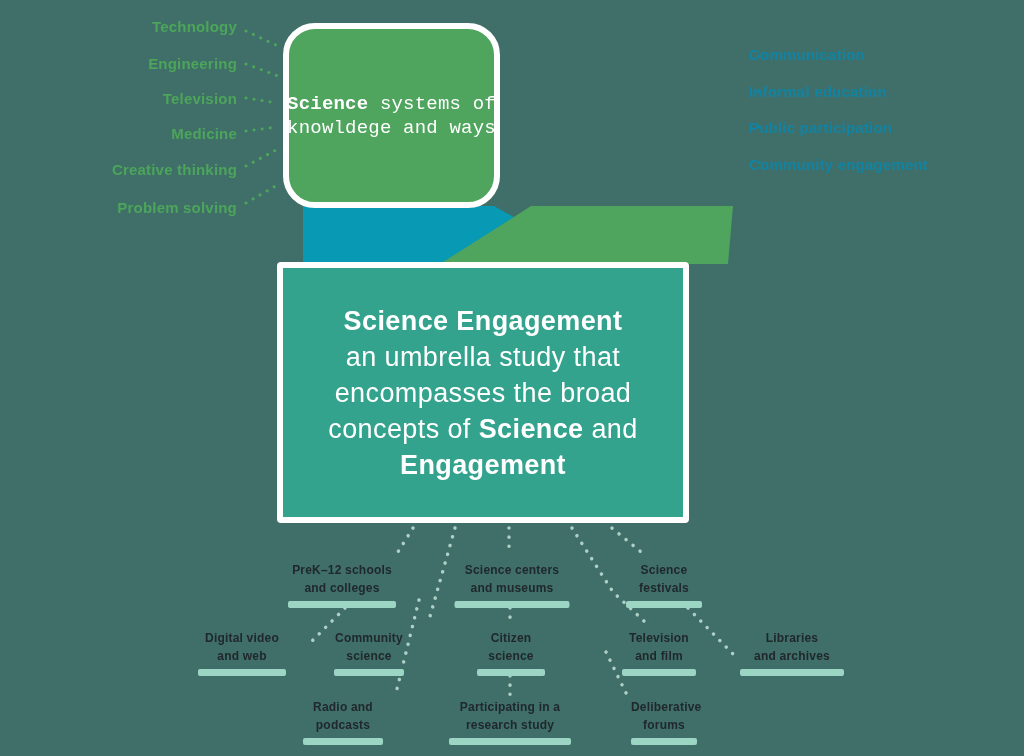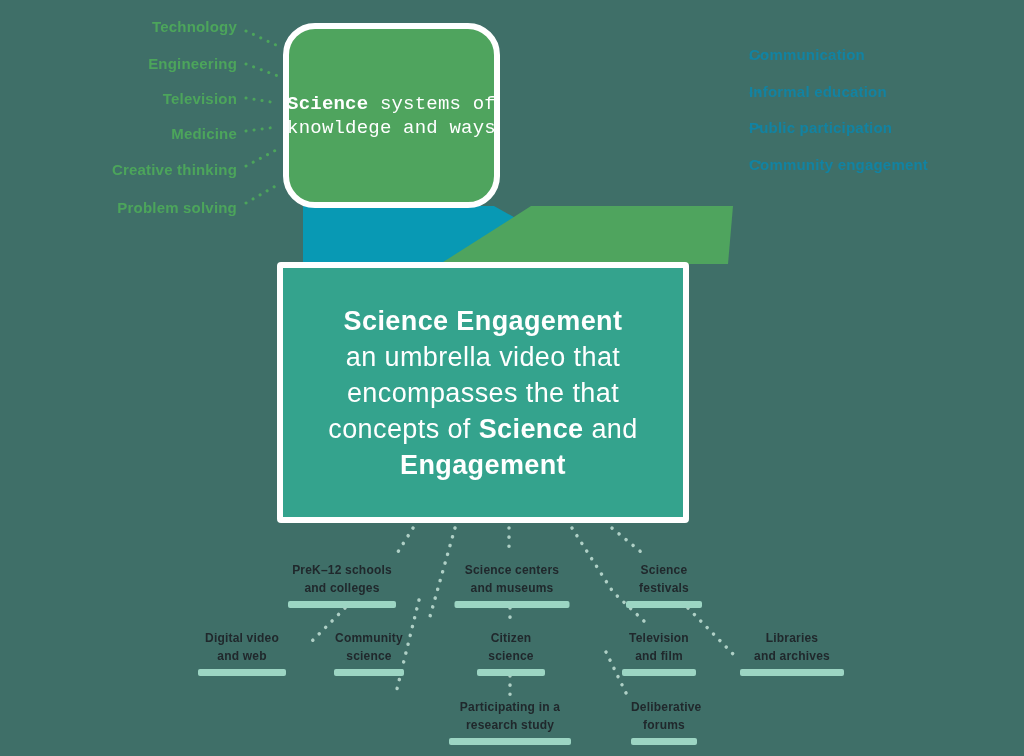--- a/index.html
+++ b/index.html
@@ -99,22 +99,22 @@
     <div class="rbox-text">
       <div class="topbox-line"><b>Science</b><span> systems of</span></div>
       <div class="topbox-line"><b></b><span>knowldege and ways</span></div>
     </div>
   </div>
 
 
   <div class="rbox" id="umbrella-box">
     <div class="rbox-text">
       <div class="main-line"><span></span><b>Science Engagement</b><span></span></div>
-      <div class="main-line"><span>an umbrella video that</span><b></b><span></span></div>
-      <div class="main-line"><span>encompasses the that</span><b></b><span></span></div>
+      <div class="main-line"><span>an umbrella study that</span><b></b><span></span></div>
+      <div class="main-line"><span>encompasses the broad</span><b></b><span></span></div>
       <div class="main-line"><span>concepts of </span><b>Science</b><span> and</span></div>
       <div class="main-line"><span></span><b>Engagement</b><span></span></div>
     </div>
   </div>
 
   <div class="side-label left-label" style="top:18px">Technology</div>
   <div class="side-label left-label" style="top:55px">Engineering</div>
   <div class="side-label left-label" style="top:90px">Television</div>
   <div class="side-label left-label" style="top:125px">Medicine</div>
   <div class="side-label left-label" style="top:161px">Creative thinking</div>
@@ -158,20 +158,25 @@
   <div class="bottom-item" style="left:659px;top:629px;width:74px">
     <div class="bi-line">Television</div>
       <div class="bi-line">and film</div>
     <div class="bi-bar"></div>
   </div>
   <div class="bottom-item" style="left:792px;top:629px;width:104px">
     <div class="bi-line">Libraries</div>
       <div class="bi-line">and archives</div>
     <div class="bi-bar"></div>
   </div>
+  <div class="bottom-item" style="left:343px;top:698px;width:80px">
+    <div class="bi-line">Radio and</div>
+      <div class="bi-line">podcasts</div>
+    <div class="bi-bar"></div>
+  </div>
   <div class="bottom-item" style="left:510px;top:698px;width:122px">
     <div class="bi-line">Participating in a</div>
       <div class="bi-line">research study</div>
     <div class="bi-bar"></div>
   </div>
   <div class="bottom-item" style="left:664px;top:698px;width:66px">
     <div class="bi-line">Deliberative</div>
       <div class="bi-line">forums</div>
     <div class="bi-bar"></div>
   </div>

